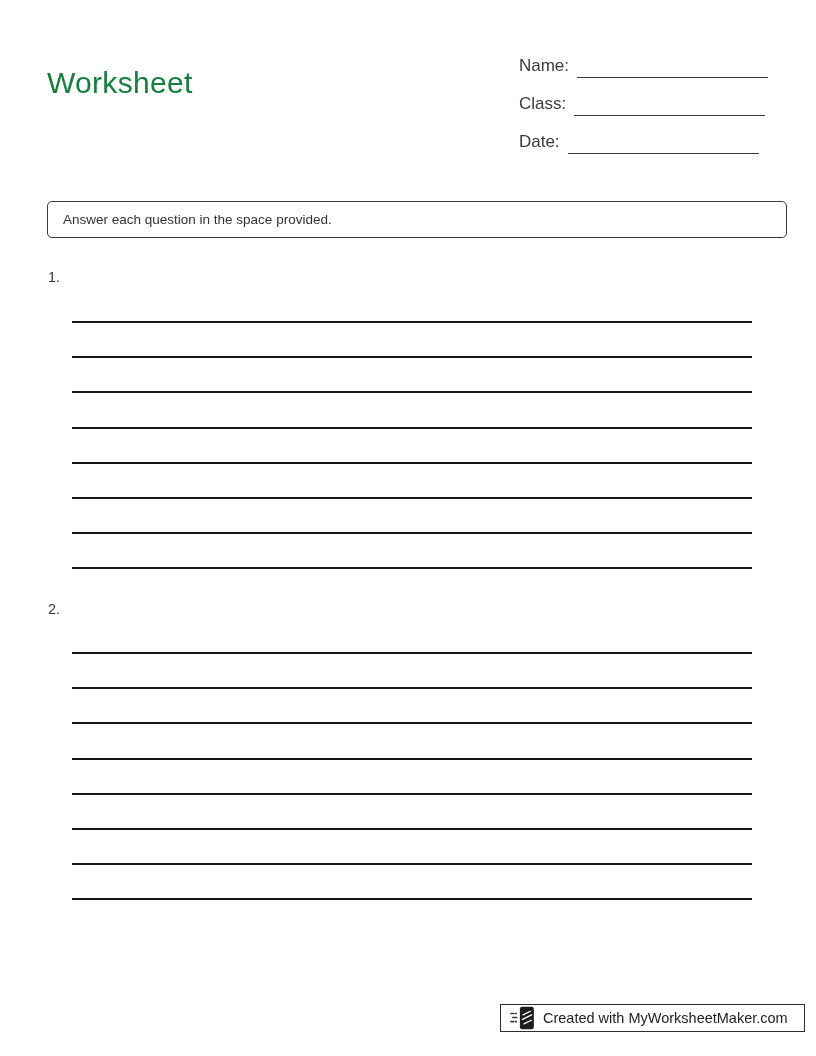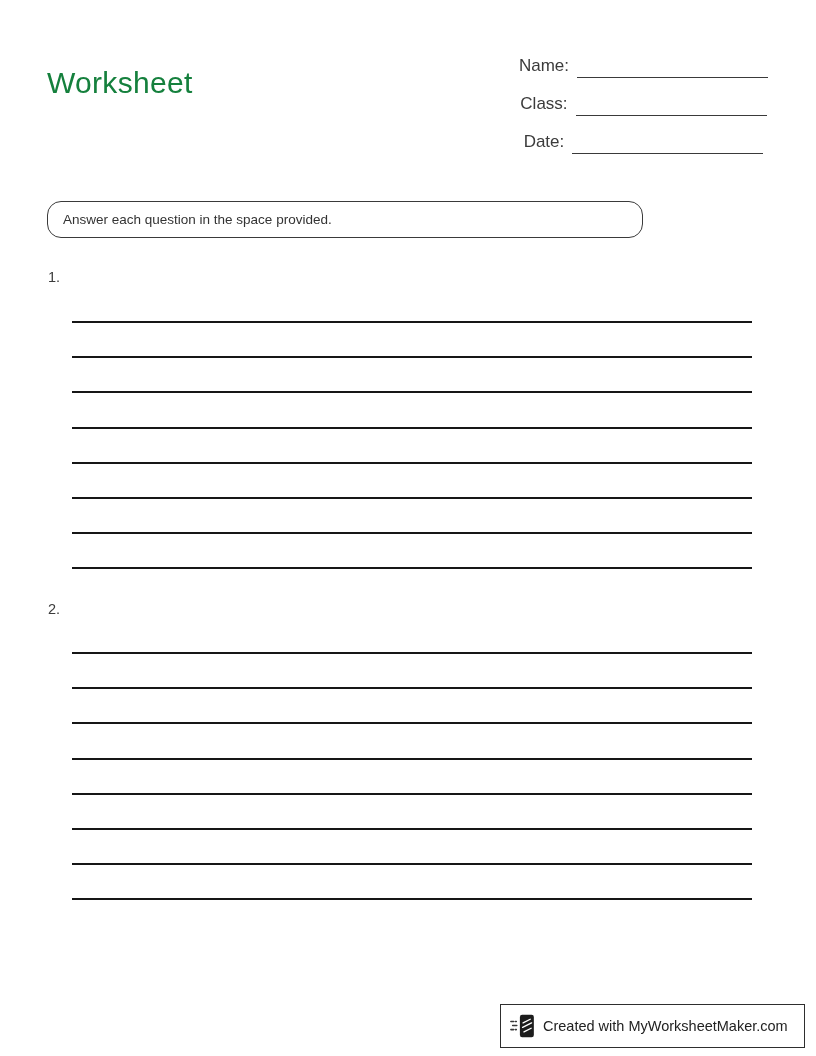--- a/index.html
+++ b/index.html
@@ -29,44 +29,44 @@
     position: absolute;
     top: 50px;
     right: 48px;
     display: flex;
     flex-direction: column;
     gap: 10px;
   }
   .field-row {
     display: flex;
     align-items: flex-end;
-    justify-content: center;
+    justify-content: flex-start;
     height: 28px;
   }
   .field-label {
     font-size: 17px;
     color: #3b3b3b;
     margin-right: 8px;
     line-height: 1.35;
   }
   .field-line {
     width: 191px;
     height: 26px;
     border-bottom: 1.6px solid #3a3a3a;
   }
 
   .instruction-box {
     position: absolute;
     left: 47px;
     top: 201px;
-    width: 596px;
+    width: 740px;
     height: 37px;
     box-sizing: border-box;
     border: 1.5px solid #3a3a3a;
-    border-radius: 14px;
+    border-radius: 5px;
     display: flex;
     align-items: center;
     padding-left: 15px;
     font-size: 13.5px;
     color: #333333;
   }
 
   .question-header {
     position: absolute;
     left: 48px;
@@ -89,21 +89,21 @@
     height: 2px;
     background: #161616;
     margin-bottom: 33.2px;
   }
 
   .footer-box {
     position: absolute;
     left: 500px;
     top: 1004px;
     width: 305px;
-    height: 44px;
+    height: 28px;
     box-sizing: border-box;
     border: 1.5px solid #2e2e2e;
     display: flex;
     align-items: center;
     padding: 0 9px;
     background: #ffffff;
   }
   .footer-icon {
     width: 27px;
     height: 30px;

